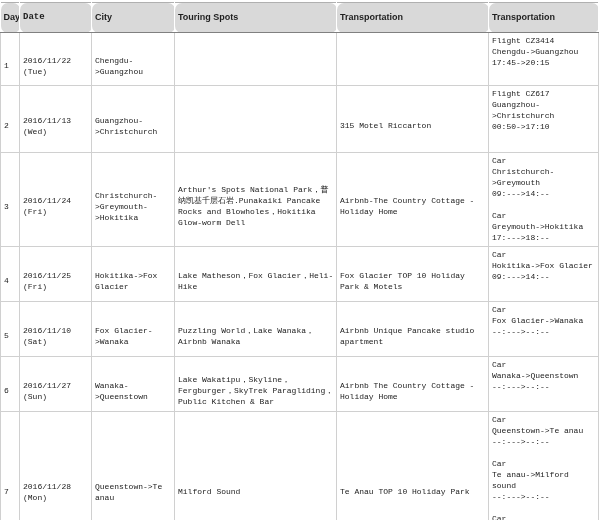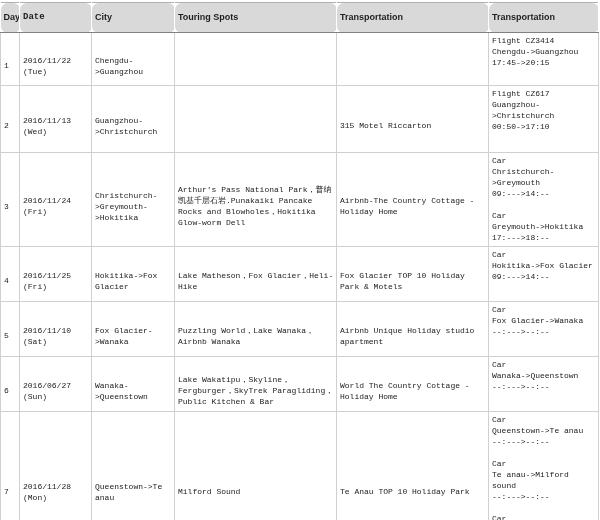--- a/index.html
+++ b/index.html
@@ -86,21 +86,21 @@
           <td class="col-touring_spots"></td>
           <td class="col-accommodation">315 Motel Riccarton</td>
           <td class="col-transportation">Flight CZ617
 Guangzhou-&gt;Christchurch
 00:50-&gt;17:10</td>
         </tr>
         <tr>
           <td class="col-day">3</td>
           <td class="col-date">2016/11/24 (Fri)</td>
           <td class="col-city">Christchurch-&gt;Greymouth-&gt;Hokitika</td>
-          <td class="col-touring_spots">Arthur's Pass National Park，普纳凯基千层石岩.Punakaiki Pancake Rocks and Blowholes，Hokitika Glow-worm Dell</td>
+          <td class="col-touring_spots">Arthur's Spots National Park，普纳凯基千层石岩.Punakaiki Pancake Rocks and Blowholes，Hokitika Glow-worm Dell</td>
           <td class="col-accommodation">Airbnb-The Country Cottage - Holiday Home</td>
           <td class="col-transportation">Car
 Christchurch-&gt;Greymouth
 09:---&gt;14:--
 
 Car
 Greymouth-&gt;Hokitika
 17:---&gt;18:--</td>
         </tr>
         <tr>
@@ -111,31 +111,31 @@
           <td class="col-accommodation">Fox Glacier TOP 10 Holiday Park &amp; Motels</td>
           <td class="col-transportation">Car
 Hokitika-&gt;Fox Glacier
 09:---&gt;14:--</td>
         </tr>
         <tr>
           <td class="col-day">5</td>
           <td class="col-date">2016/11/10 (Sat)</td>
           <td class="col-city">Fox Glacier-&gt;Wanaka</td>
           <td class="col-touring_spots">Puzzling World，Lake Wanaka，Airbnb Wanaka</td>
-          <td class="col-accommodation">Airbnb Unique Holiday studio apartment</td>
+          <td class="col-accommodation">Airbnb Unique Pancake studio apartment</td>
           <td class="col-transportation">Car
 Fox Glacier-&gt;Wanaka
 --:---&gt;--:--</td>
         </tr>
         <tr>
           <td class="col-day">6</td>
-          <td class="col-date">2016/06/27 (Sun)</td>
+          <td class="col-date">2016/11/27 (Sun)</td>
           <td class="col-city">Wanaka-&gt;Queenstown</td>
           <td class="col-touring_spots">Lake Wakatipu，Skyline，Fergburger，SkyTrek Paragliding，Public Kitchen &amp; Bar</td>
-          <td class="col-accommodation">World The Country Cottage - Holiday Home</td>
+          <td class="col-accommodation">Airbnb The Country Cottage - Holiday Home</td>
           <td class="col-transportation">Car
 Wanaka-&gt;Queenstown
 --:---&gt;--:--</td>
         </tr>
         <tr>
           <td class="col-day">7</td>
           <td class="col-date">2016/11/28 (Mon)</td>
           <td class="col-city">Queenstown-&gt;Te anau</td>
           <td class="col-touring_spots">Milford Sound</td>
           <td class="col-accommodation">Te Anau TOP 10 Holiday Park</td>

